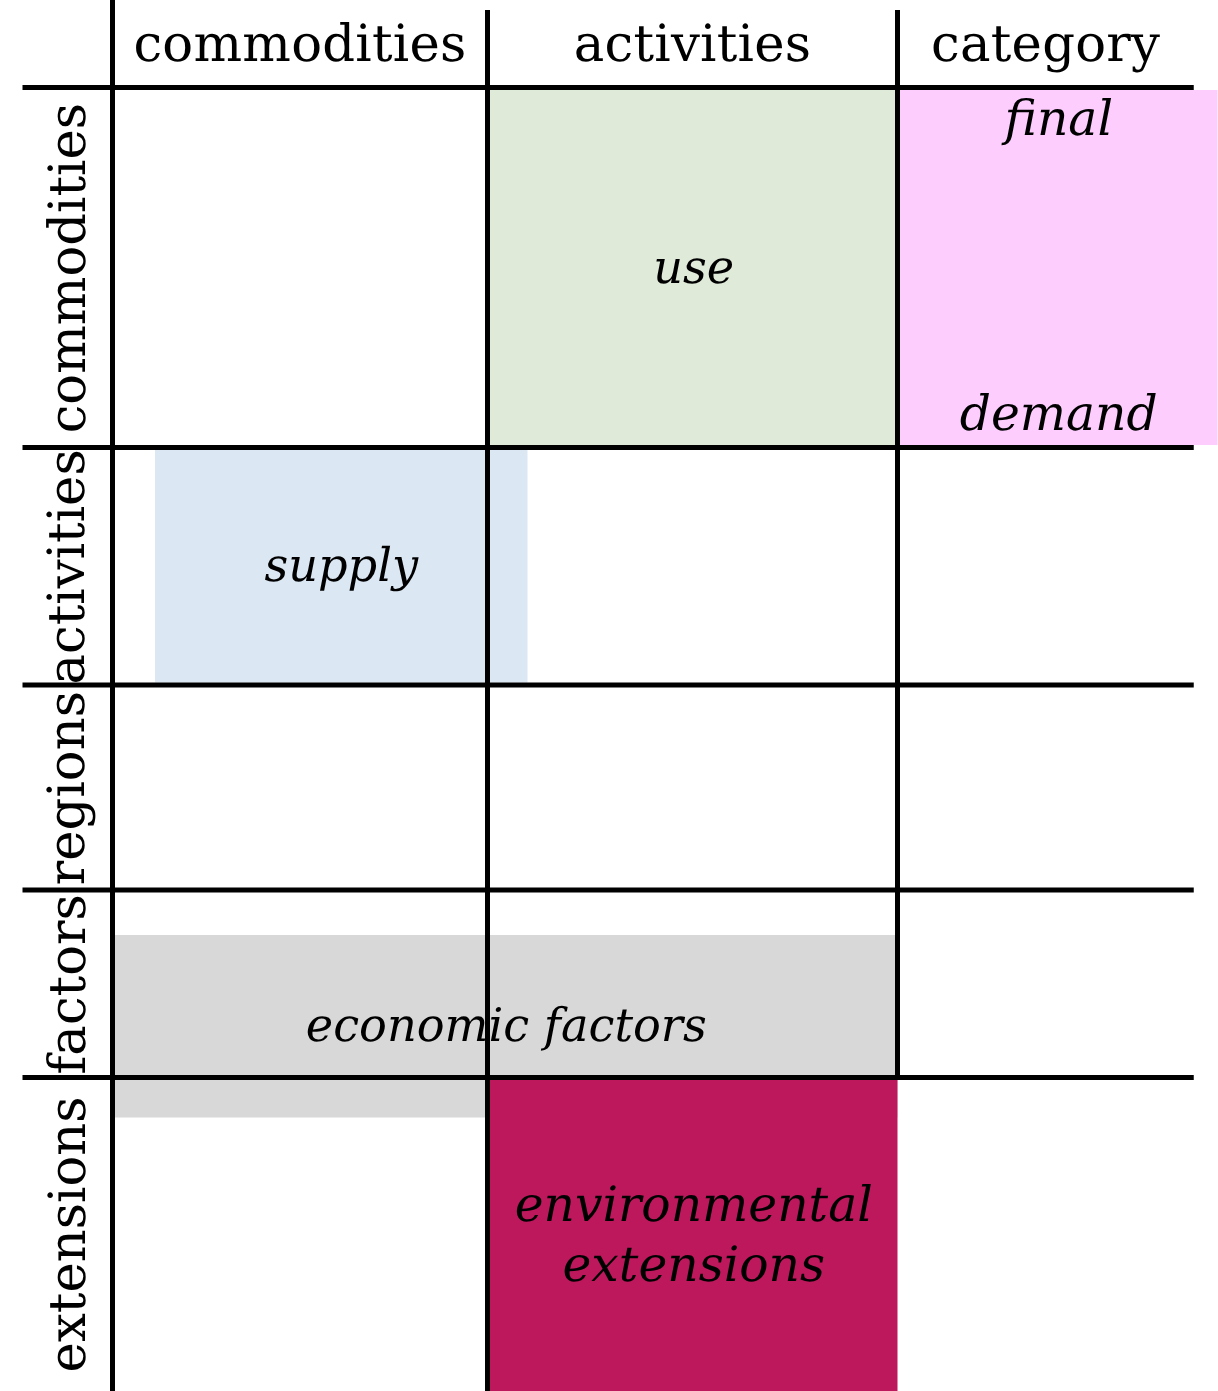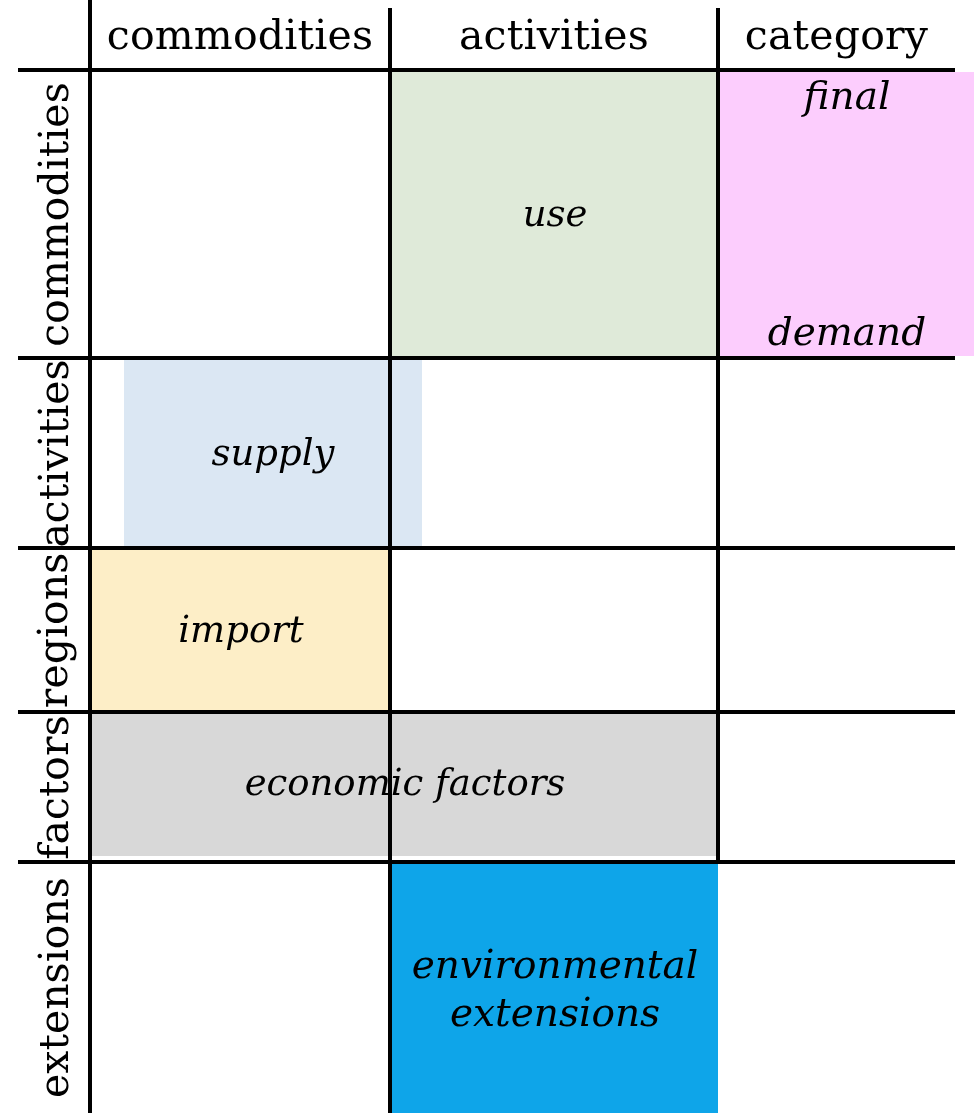--- a/index.html
+++ b/index.html
@@ -108,29 +108,26 @@
 
   <div class="cell-block multi" style="left:720px; top:72px; width:254px; height:284px; background:#fccdfd; flex-direction:column;justify-content:space-between;">
     <span>final</span>
     <span>demand</span>
   </div>
 
   <div class="cell-block" style="left:92px; top:360px; width:298px; height:186px; background:#dbe7f3;margin-left:32px;">
     <span>supply</span>
   </div>
 
-  <div class="cell-block" style="left:92px; top:550px; width:298px; height:160px; background:#fdeec7;">
-    <span>import</span>
-  </div>
 
-  <div class="cell-block" style="left:92px; top:710px; width:626px; height:146px; background:#d8d8d8;">
+  <div class="cell-block" style="left:92px; top:748px; width:626px; height:146px; background:#d8d8d8;">
     <span>economic factors</span>
   </div>
 
-  <div class="cell-block multi" style="left:392px; top:864px; width:326px; height:249px; background:#0ea5e9; flex-direction:column;">
+  <div class="cell-block multi" style="left:392px; top:864px; width:326px; height:249px; background:#be185d; flex-direction:column;">
     <span>environmental</span>
     <span>extensions</span>
   </div>
 
   <div class="row-label" style="top:70px;  height:288px;">
     <span>commodities</span>
   </div>
   <div class="row-label" style="top:358px; height:190px;">
     <span>activities</span>
   </div>

